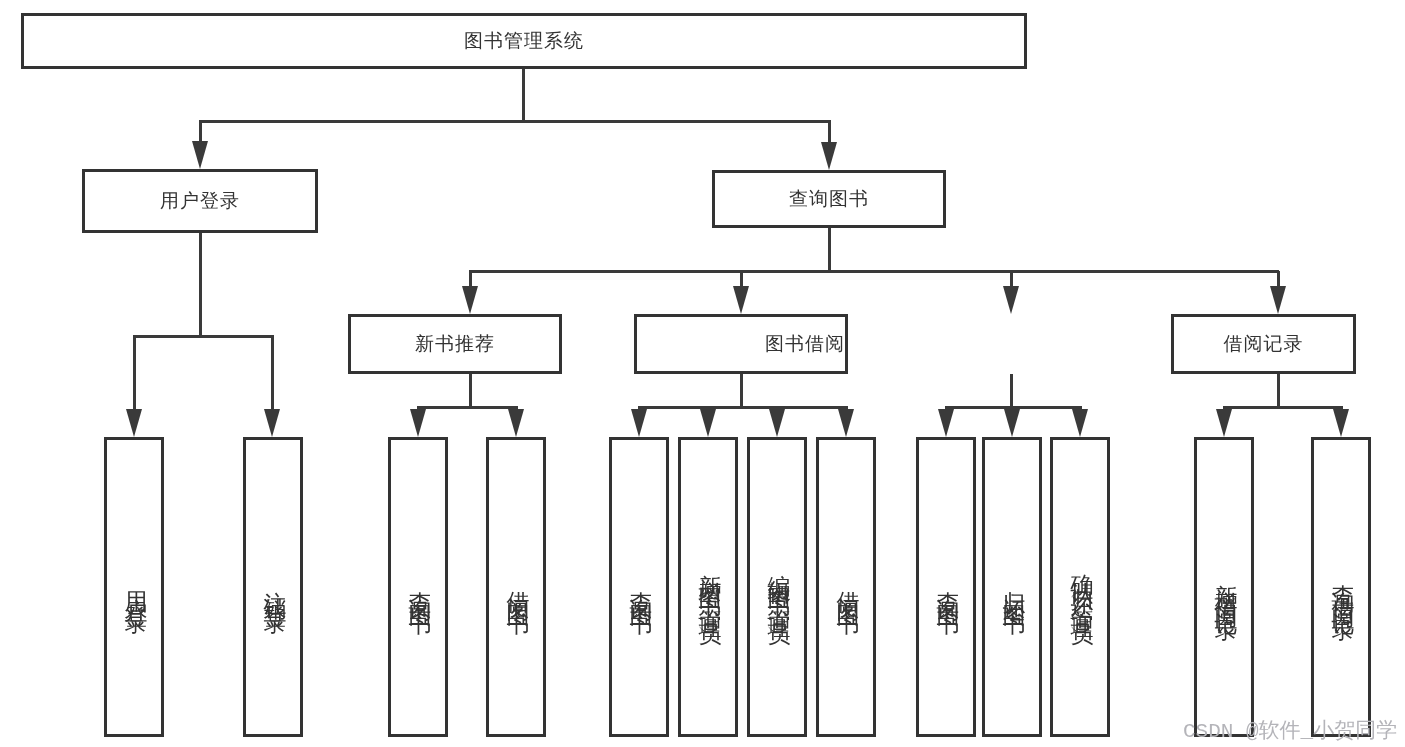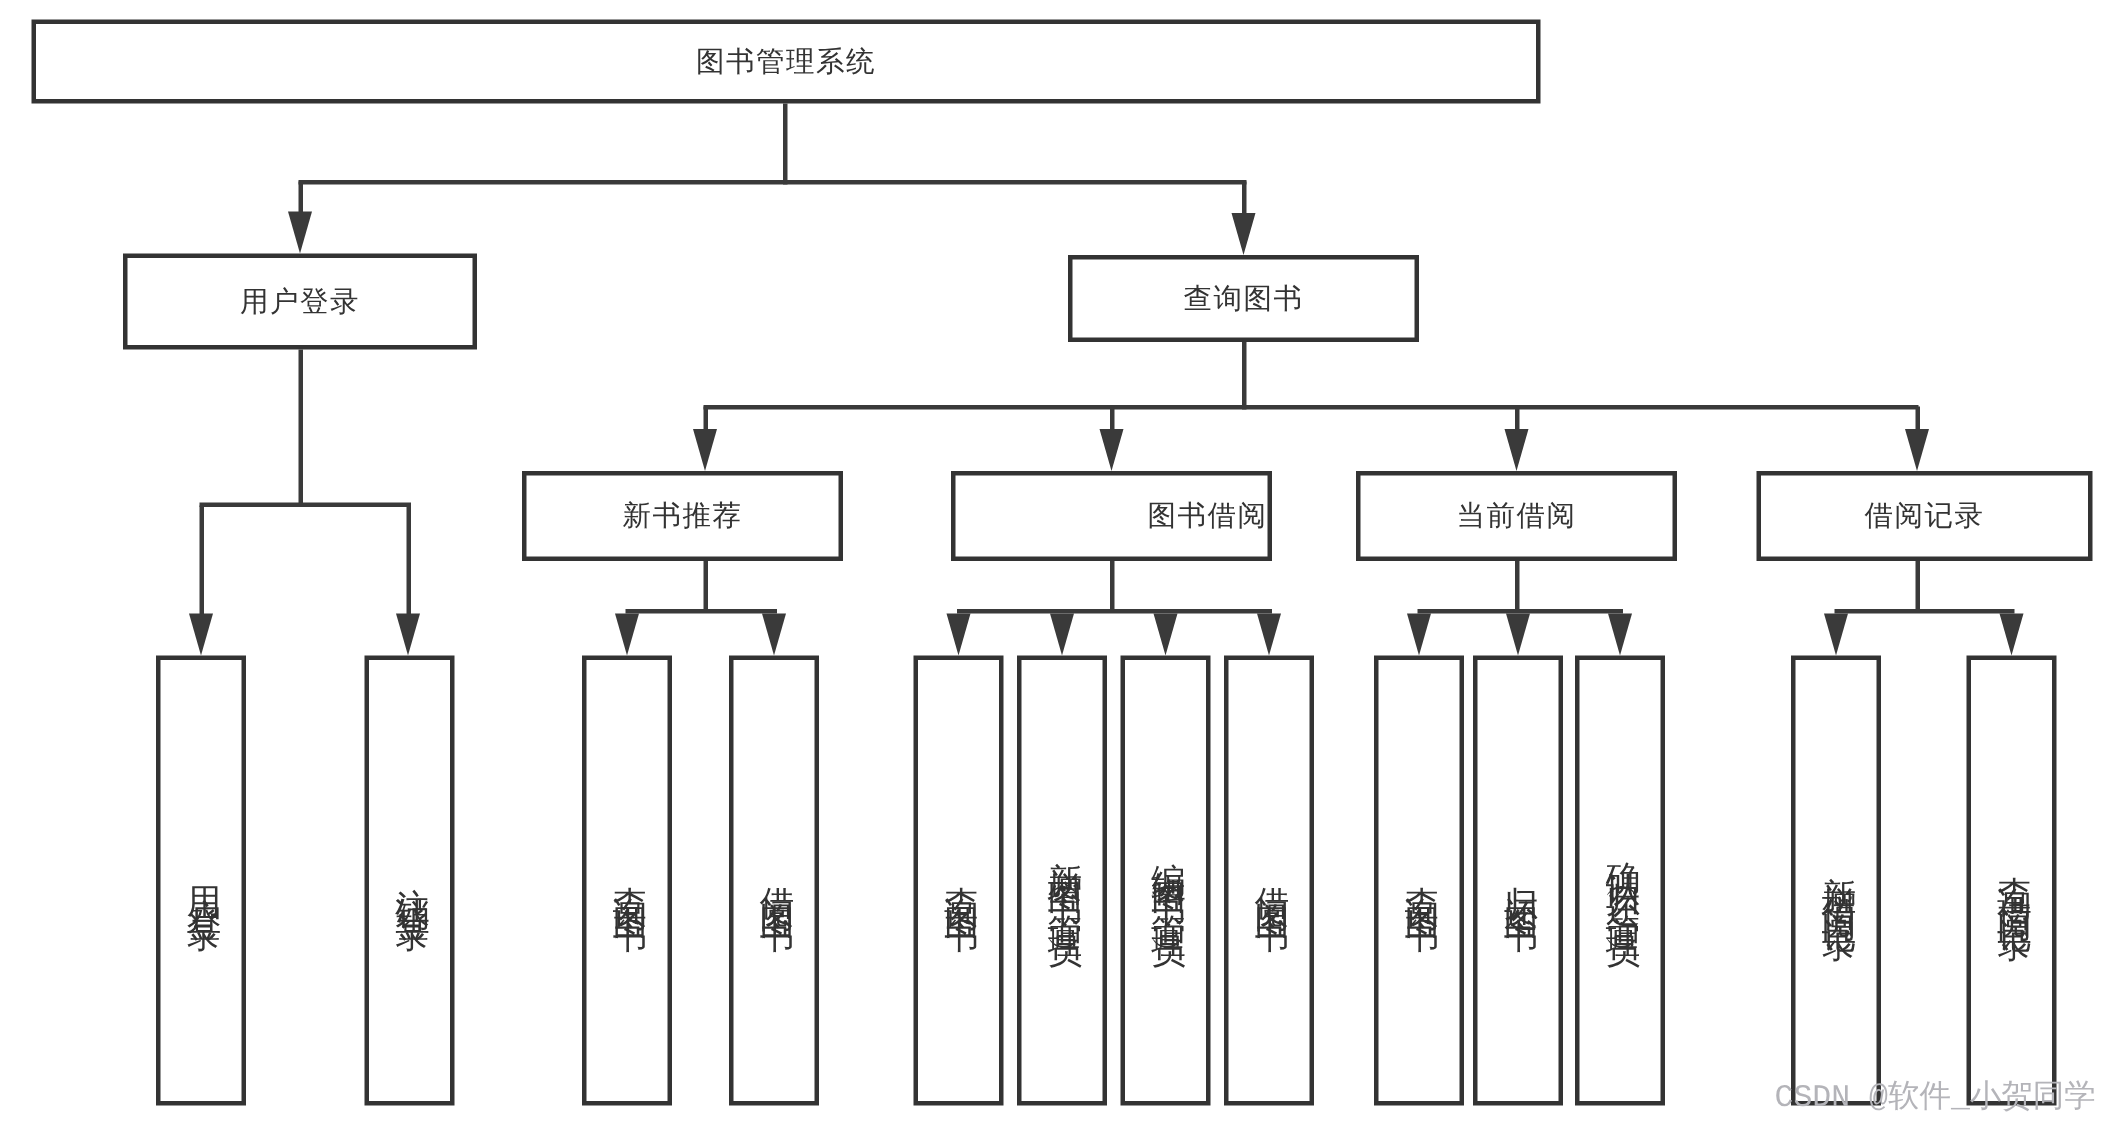--- a/index.html
+++ b/index.html
@@ -71,24 +71,21 @@
   <div class="box hbox" style="left:712px;top:170px;width:234px;height:58px;">
     <span>查询图书</span>
   </div>
 
   <div class="box hbox" style="left:348px;top:314px;width:214px;height:60px;">
     <span>新书推荐</span>
   </div>
   <div class="box hbox" style="left:634px;top:314px;width:214px;height:60px;justify-content:flex-end;">
     <span>图书借阅</span>
   </div>
-  <div class="box hbox" style="left:904px;top:314px;width:214px;height:60px;">
-    <span>当前借阅</span>
-  </div>
-  <div class="box hbox" style="left:1171px;top:314px;width:224px;height:60px;">
+  <div class="box hbox" style="left:1171px;top:314px;width:185px;height:60px;">
     <span>借阅记录</span>
   </div>
 
   <div class="box leaf" style="left:104px;">
     <span class="vlabel">用户登录</span>
   </div>
   <div class="box leaf" style="left:243px;">
     <span class="vlabel">注销登录</span>
   </div>
 

